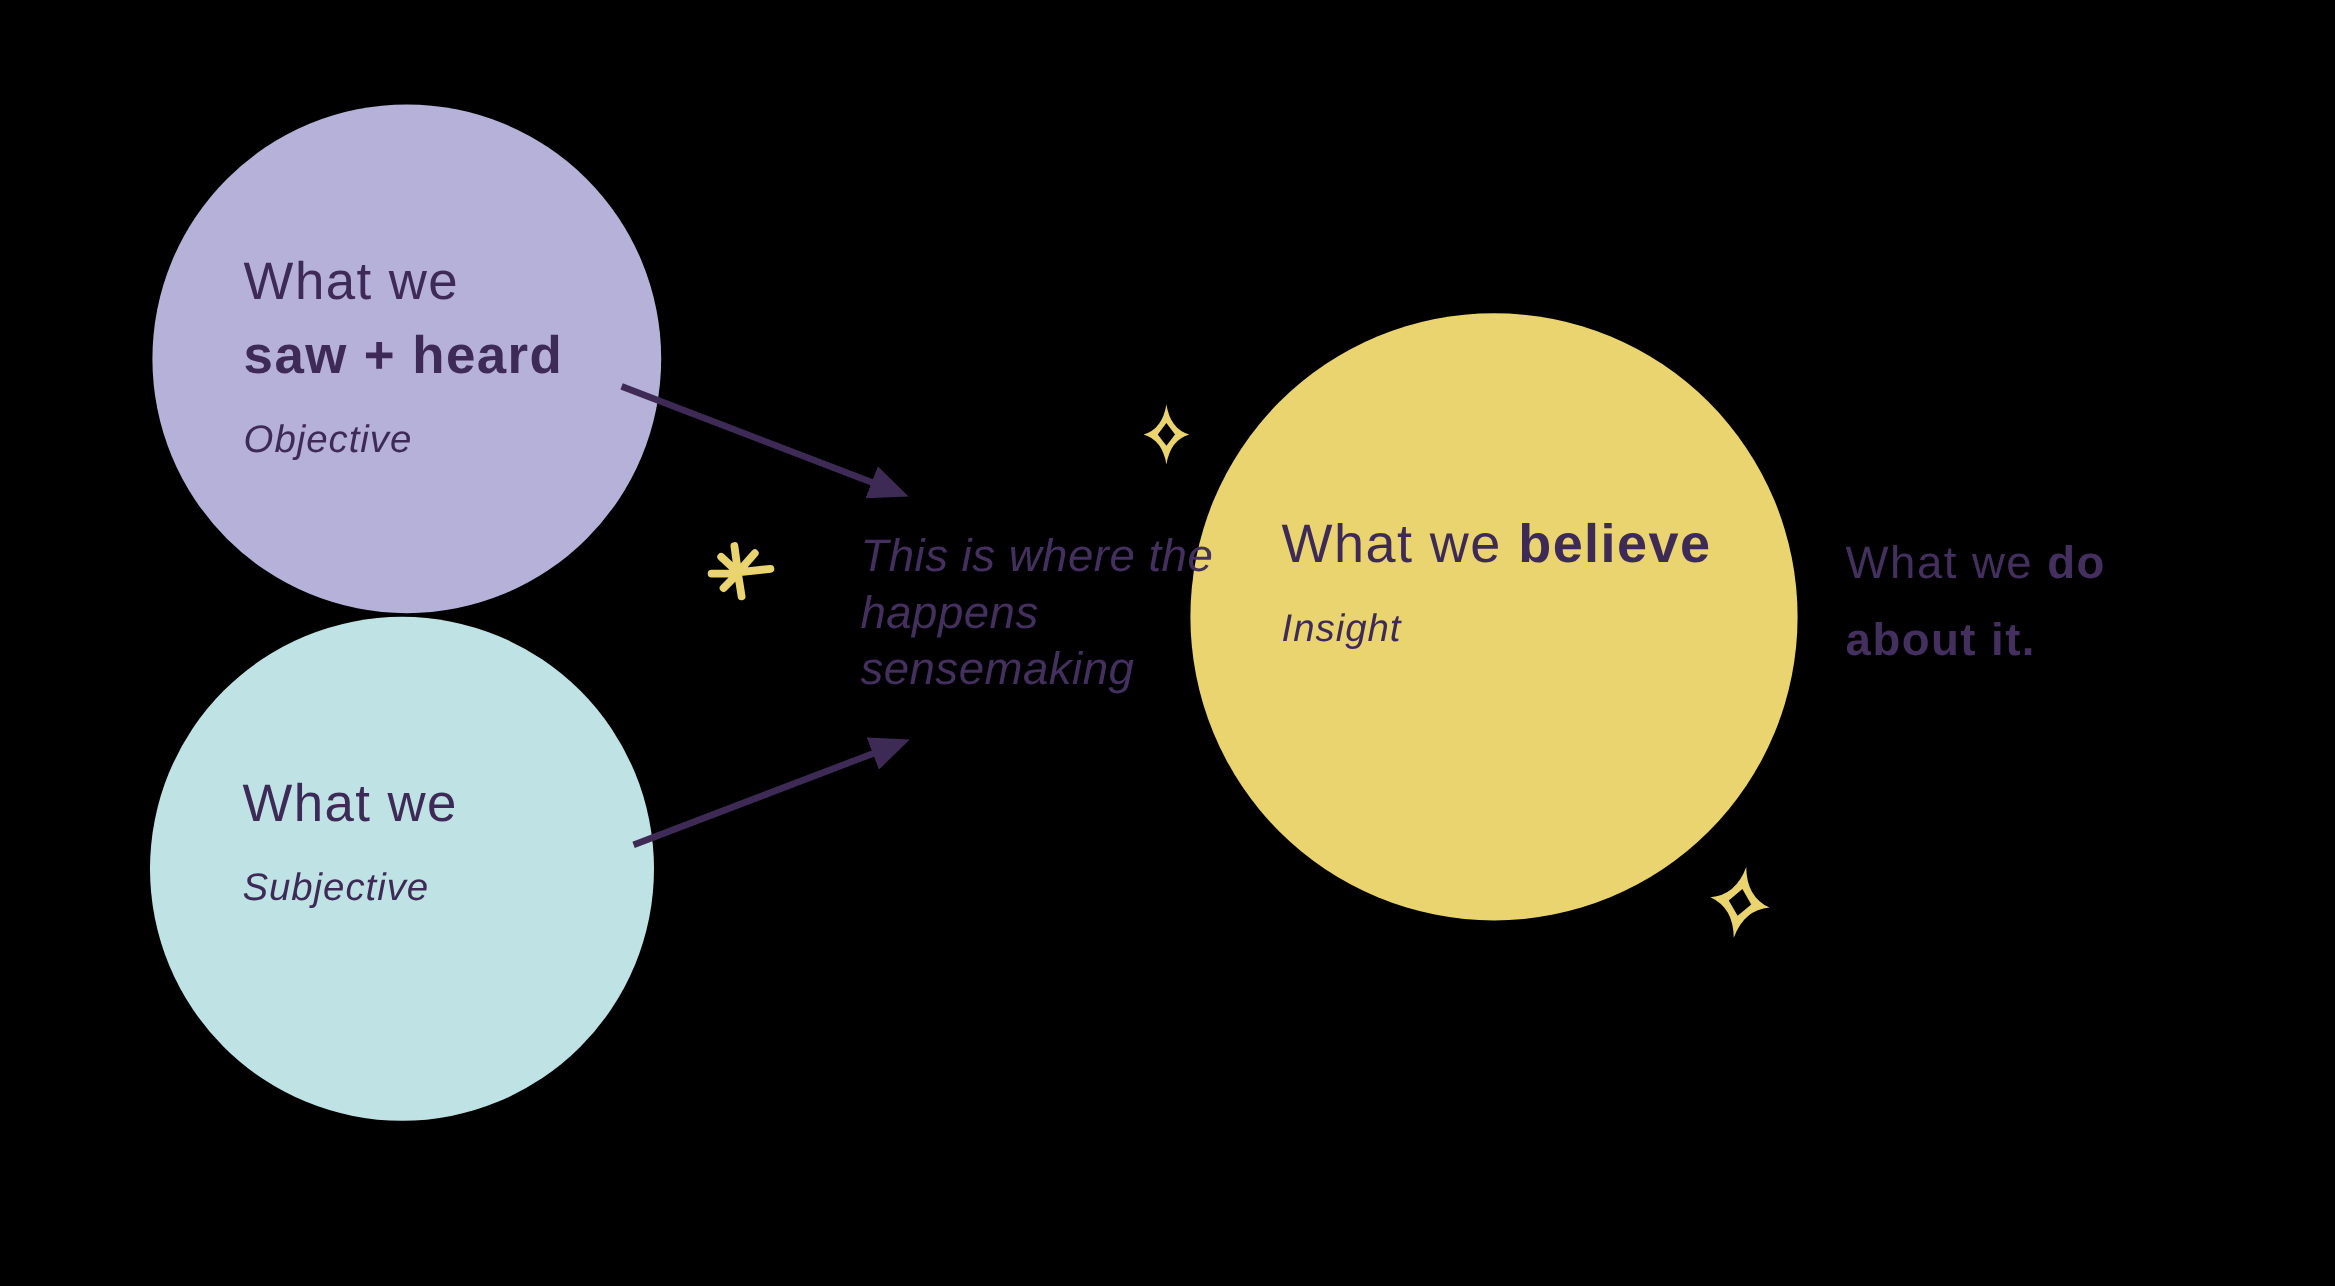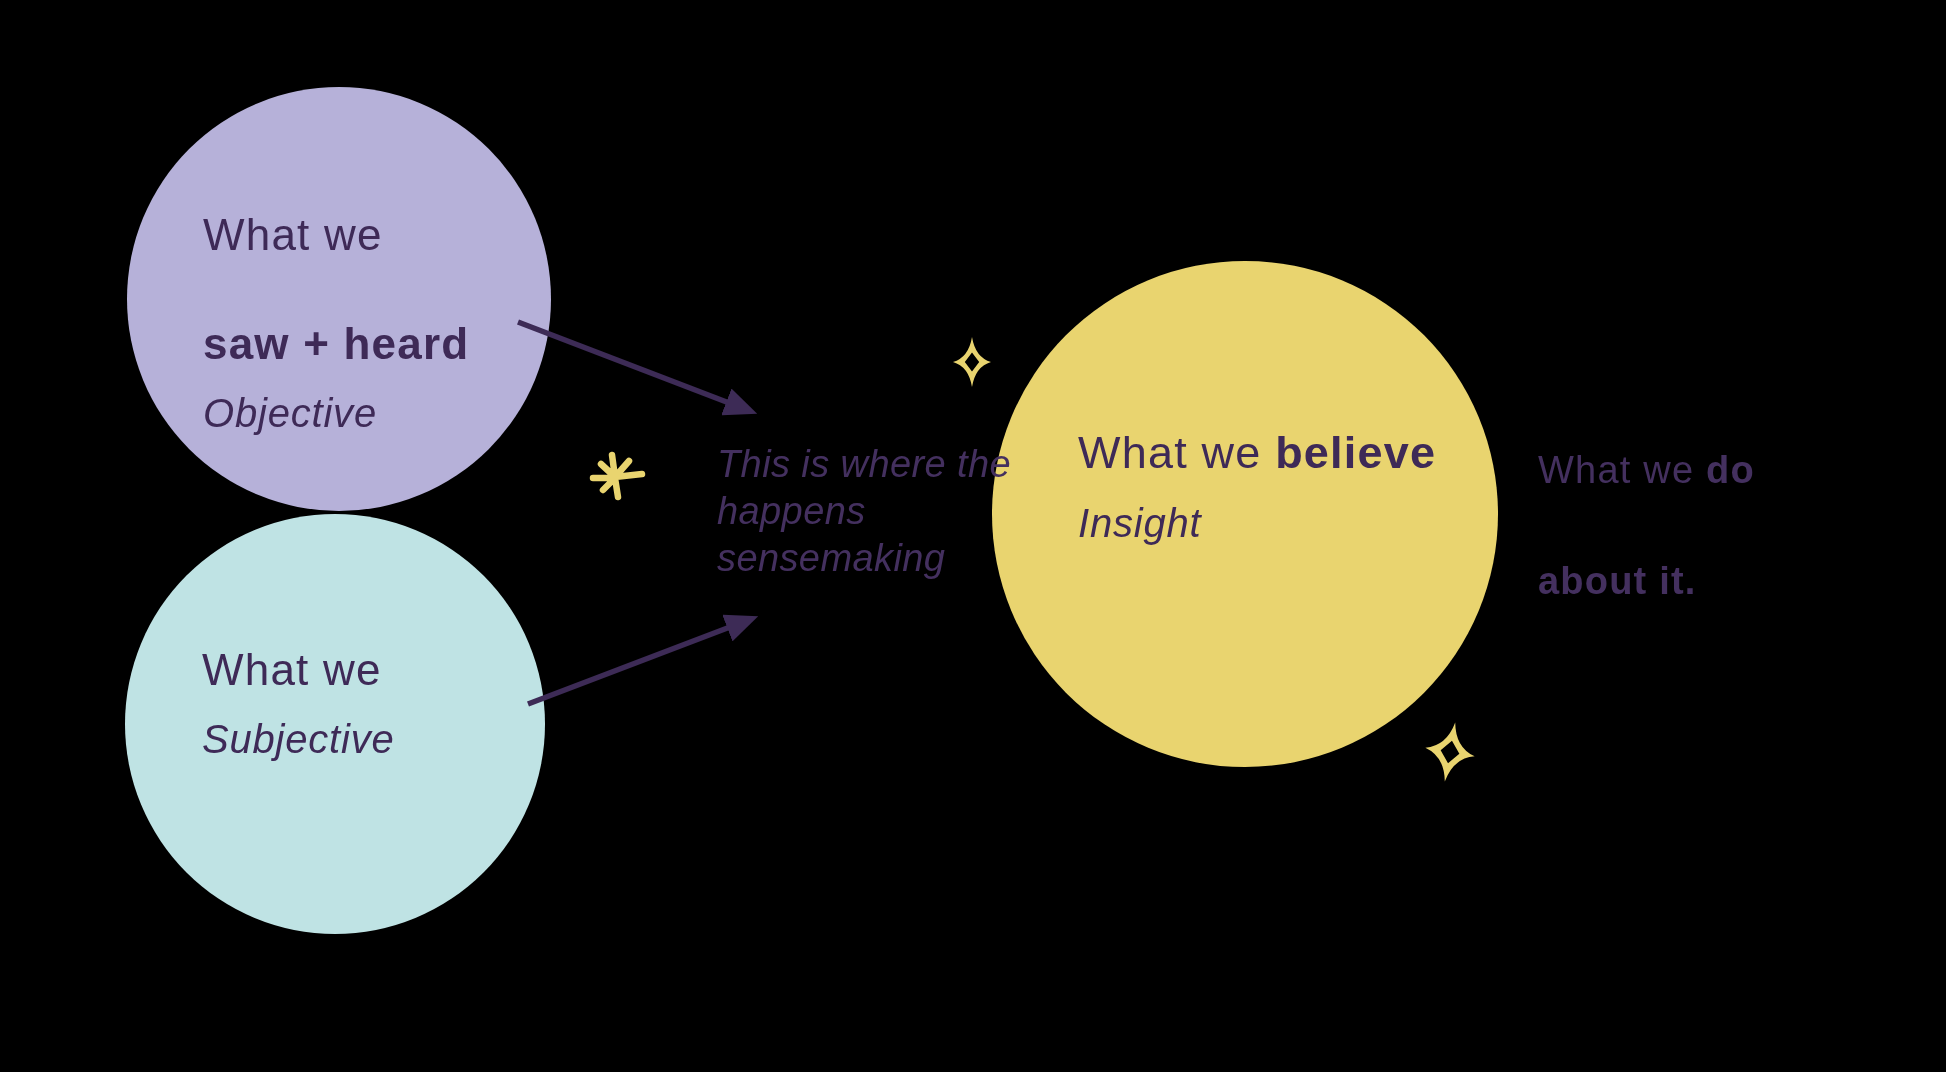--- a/index.html
+++ b/index.html
@@ -14,32 +14,32 @@
   .circle {
     position: absolute;
     border-radius: 50%;
   }
   .circle-observation { left: 127px; top: 87px;  width: 424px; height: 424px; }
   .circle-feeling     { left: 125px; top: 514px; width: 420px; height: 420px; }
   .circle-insight     { left: 992px; top: 261px; width: 506px; height: 506px; }
   .circle-text { position: absolute; white-space: nowrap; }
   .circle-observation .circle-text { left: 76px;  top: 117px; }
   .circle-feeling     .circle-text { left: 77px;  top: 125px; }
-  .circle-insight     .circle-text { left: 86px;  top: 160px; }
+  .circle-insight     .circle-text { left: 76px;  top: 160px; }
   .big-line {
     font-size: 44px;
     line-height: 62px;
     letter-spacing: 1.2px;
     font-weight: 400;
   }
   .circle-insight .big-line { font-size: 45px; line-height: 64px; }
-  .bold { font-weight: 700; margin-top: 47px; }
+  .bold { font-weight: 700; }
   .label-line {
     font-style: italic;
-    font-size: 40px;
+    font-size: 32px;
     line-height: 48px;
     margin-top: 14px;
     letter-spacing: 0.8px;
   }
   .center-note {
     position: absolute;
     left: 717px;
     top: 441px;
     font-style: italic;
     font-size: 38px;

